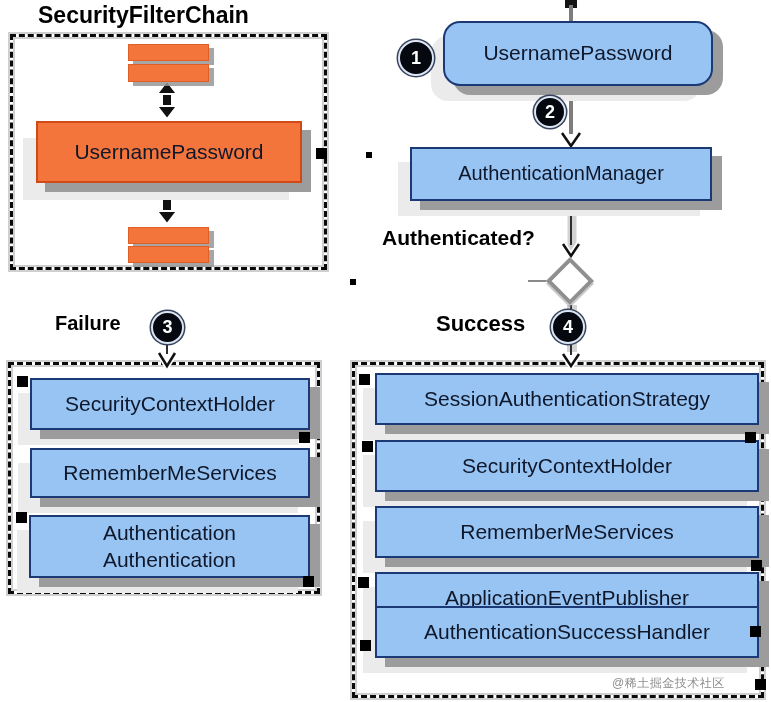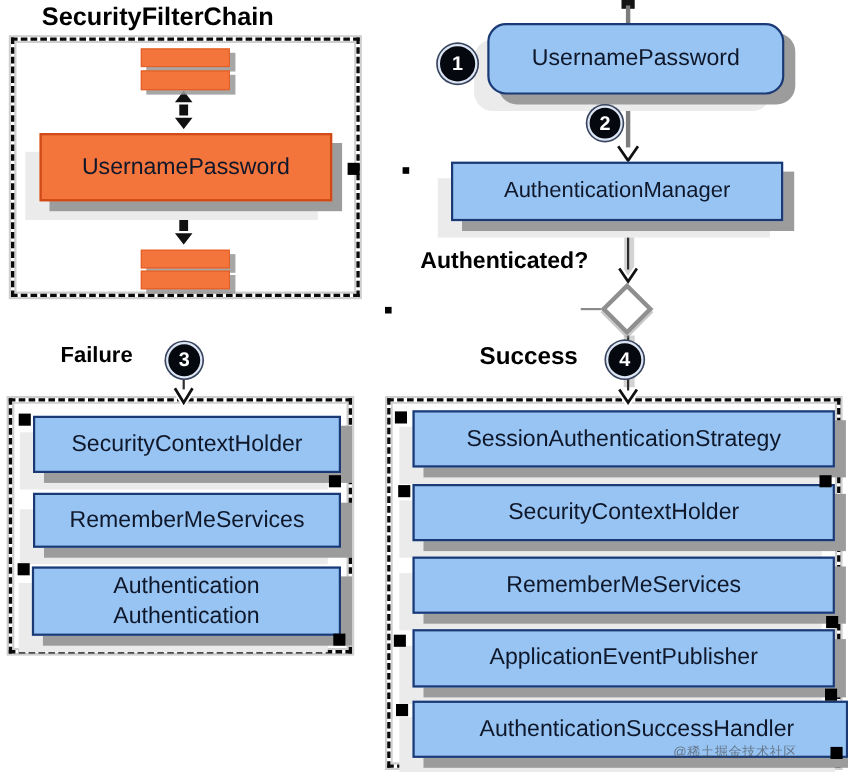--- a/index.html
+++ b/index.html
@@ -146,21 +146,21 @@
     <span>Authentication</span>
     <span>Authentication</span>
   </div>
 
   <div class="panel" style="left:352px; top:362px; width:406px; height:330px;"></div>
 
   <div class="node blue-node" style="left:375px; top:373px; width:380px; height:48px;">SessionAuthenticationStrategy</div>
   <div class="node blue-node" style="left:375px; top:440px; width:380px; height:48px;">SecurityContextHolder</div>
   <div class="node blue-node" style="left:375px; top:506px; width:380px; height:48px;">RememberMeServices</div>
   <div class="node blue-node" style="left:375px; top:572px; width:380px; height:49px;">ApplicationEventPublisher</div>
-  <div class="node blue-node" style="left:375px; top:637px; width:380px; height:48px;padding-left:12px;">AuthenticationSuccessHandler</div>
+  <div class="node blue-node" style="left:375px; top:606px; width:380px; height:48px;">AuthenticationSuccessHandler</div>
 
   <div class="handle" style="left:316px; top:148px;"></div>
   <div class="dot" style="left:366px; top:152px;"></div>
   <div class="dot" style="left:350px; top:279px;"></div>
   <div class="handle" style="left:17px;  top:376px;"></div>
   <div class="handle" style="left:299px; top:432px;"></div>
   <div class="handle" style="left:16px;  top:512px;"></div>
   <div class="handle" style="left:303px; top:576px;"></div>
   <div class="handle" style="left:359px; top:374px;"></div>
   <div class="handle" style="left:362px; top:441px;"></div>

